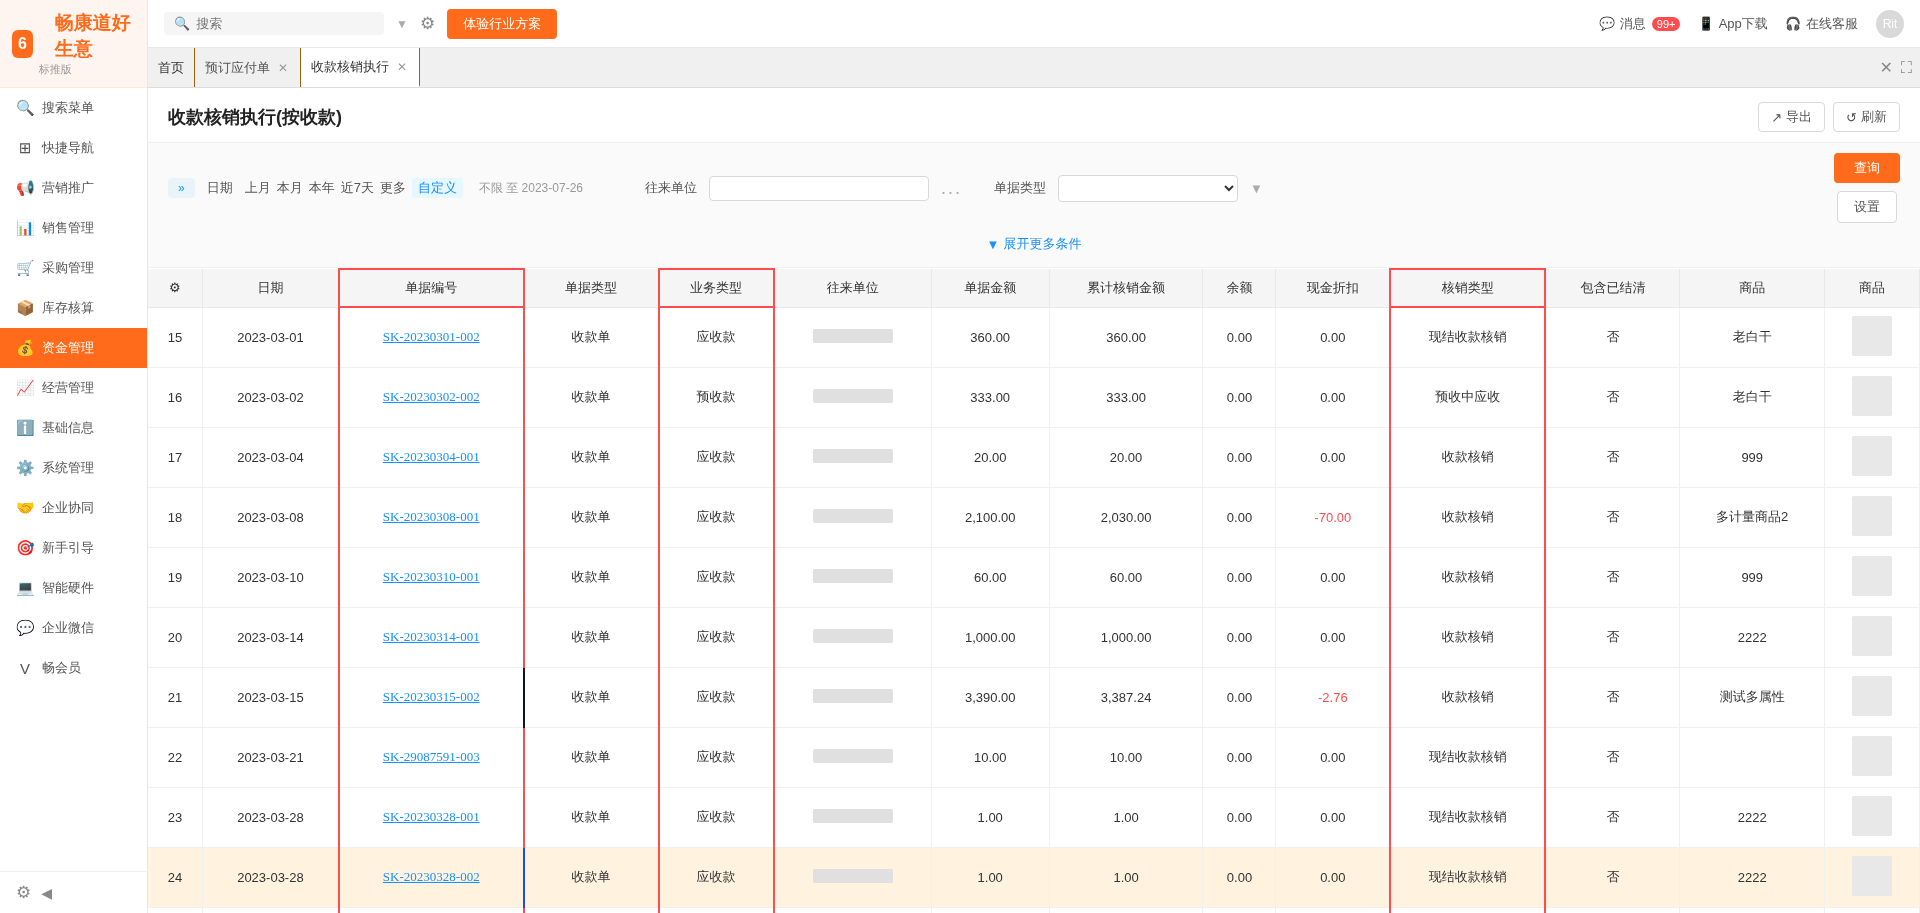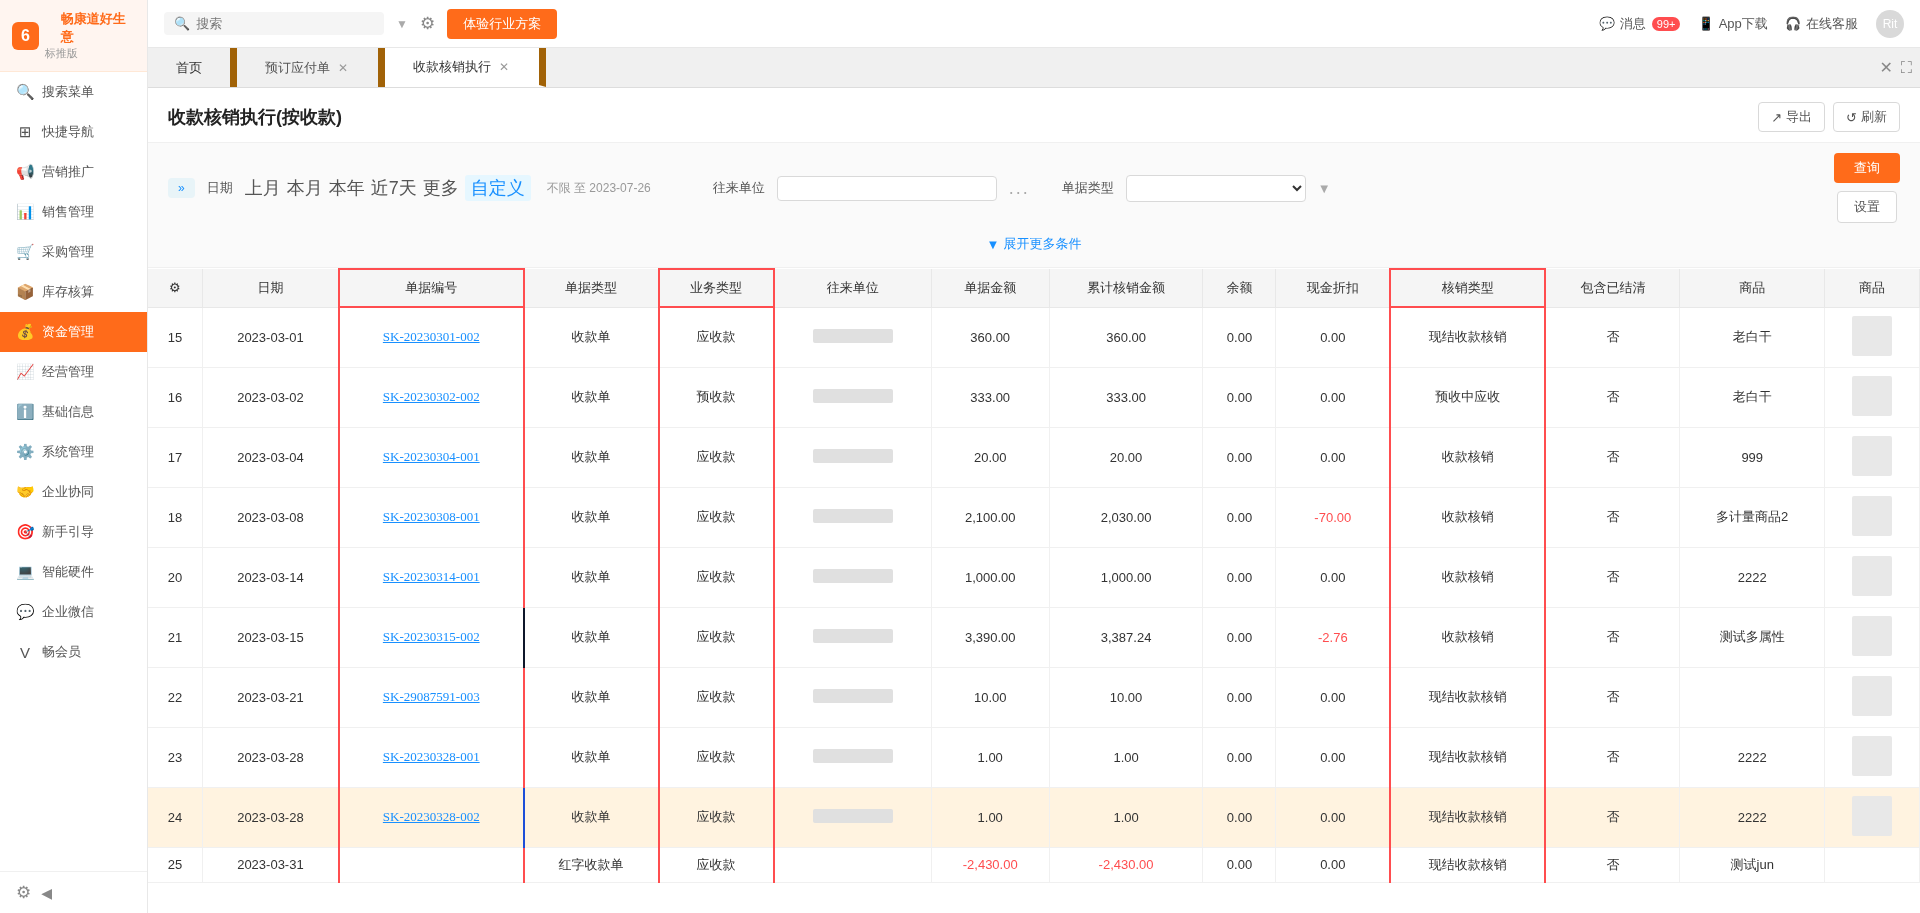--- a/index.html
+++ b/index.html
@@ -25,42 +25,42 @@
     .topbar-input { border: none; background: transparent; font-size: 13px; color: #999; outline: none; width: 140px; }
     .topbar-gear { font-size: 17px; color: #888; cursor: pointer; }
     .topbar-btn-solution { background: #ff6b1a; color: white; border: none; padding: 6px 16px; border-radius: 4px; font-size: 13px; cursor: pointer; }
     .topbar-right { margin-left: auto; display: flex; align-items: center; gap: 18px; color: #555; font-size: 13px; }
     .topbar-right-item { display: flex; align-items: center; gap: 4px; cursor: pointer; }
     .badge { background: #ff4d4f; color: white; border-radius: 10px; padding: 1px 5px; font-size: 11px; margin-left: 2px; }
     .user-avatar { width: 28px; height: 28px; background: #d9d9d9; border-radius: 50%; }
 
     
     .tabbar { height: 40px; background: #f0f0f0; display: flex; align-items: stretch; border-bottom: 1px solid #ddd; }
-    .tab { display: flex; align-items: center; padding: 0 28px; gap: 6px; font-size: 13px; color: #555; cursor: pointer; border-right: 7px solid #a16207; background: #f0f0f0; }
+    .tab { display: flex; align-items: center; padding: 0 10px; gap: 6px; font-size: 13px; color: #555; cursor: pointer; border-right: 1px solid #a16207; background: #f0f0f0; }
     .tab.active { background: #fff; color: #333; border-bottom: 2px solid #fff; }
     .tab-home { color: #333; font-weight: 500; }
     .tab-close { font-size: 12px; color: #999; cursor: pointer; padding: 2px; }
     .tabbar-actions { margin-left: auto; display: flex; align-items: center; padding: 0 8px; gap: 8px; }
     .tabbar-action-icon { font-size: 16px; color: #888; cursor: pointer; }
 
     
     .content { flex: 1; background: #fff; overflow: hidden; display: flex; flex-direction: column; }
     .content-header { padding: 14px 20px 10px; display: flex; align-items: center; justify-content: space-between; border-bottom: 1px solid #f0f0f0; }
     .content-title { font-size: 18px; font-weight: bold; color: #222; }
     .content-header-actions { display: flex; gap: 8px; }
     .btn-export { display: flex; align-items: center; gap: 4px; border: 1px solid #d9d9d9; background: #fff; padding: 5px 12px; border-radius: 4px; font-size: 13px; cursor: pointer; color: #555; }
     .btn-refresh { display: flex; align-items: center; gap: 4px; border: 1px solid #d9d9d9; background: #fff; padding: 5px 12px; border-radius: 4px; font-size: 13px; cursor: pointer; color: #555; }
 
     
     .filter-bar { padding: 10px 20px; background: #fafafa; border-bottom: 1px solid #f0f0f0; display: flex; flex-direction: column; gap: 8px; }
     .filter-row { display: flex; align-items: center; gap: 12px; flex-wrap: wrap; }
     .filter-expand-btn { background: #e8f4f8; border: none; padding: 3px 10px; border-radius: 4px; font-size: 12px; color: #1890ff; cursor: pointer; display: flex; align-items: center; gap: 3px; }
     .filter-label { font-size: 13px; color: #555; }
     .filter-date-links { display: flex; gap: 6px; align-items: center; }
-    .filter-date-link { font-size: 18px; color: #555; cursor: pointer; }
+    .filter-date-link { font-size: 13px; color: #555; cursor: pointer; }
     .filter-date-link.custom { background: #e6f7ff; color: #1890ff; padding: 1px 6px; border-radius: 3px; }
     .filter-date-range { font-size: 12px; color: #999; }
     .filter-input { border: 1px solid #d9d9d9; padding: 4px 10px; border-radius: 4px; font-size: 13px; color: #333; width: 200px; }
     .filter-dots { font-size: 18px; color: #aaa; letter-spacing: 2px; }
     .filter-select { border: 1px solid #d9d9d9; padding: 4px 10px; border-radius: 4px; font-size: 13px; color: #333; background: #fff; width: 180px; }
     .btn-query { background: #ff6b1a; color: white; border: none; padding: 6px 20px; border-radius: 4px; font-size: 13px; cursor: pointer; }
     .btn-setting { background: #fff; border: 1px solid #d9d9d9; color: #555; padding: 6px 16px; border-radius: 4px; font-size: 13px; cursor: pointer; margin-top: 4px; }
     .filter-expand-more { display: flex; align-items: center; justify-content: center; padding: 4px 0; }
     .btn-expand-conditions { background: none; border: none; color: #1890ff; font-size: 13px; cursor: pointer; display: flex; align-items: center; gap: 4px; }
 
@@ -78,21 +78,21 @@
     .gear-bottom { font-size: 17px; }
     .arrow-icon { font-size: 14px; }
   </style>
 </head>
 <body>
 
 <div class="sidebar">
   <div class="sidebar-logo">
     <div class="sidebar-logo-icon">6</div>
     <div>
-      <div style="font-size:13px;font-weight:bold;color:#ff6b1a;margin-left:16px;">畅康道好生意</div>
+      <div style="font-size:19px;font-weight:bold;color:#ff6b1a;margin-left:16px;">畅康道好生意</div>
       <div style="font-size:11px;color:#999;">标推版</div>
     </div>
   </div>
   <div class="sidebar-menu" id="sidebar-menu">
       <div class="sidebar-item">
         <span class="sidebar-item-icon">🔍</span>
         <span>搜索菜单</span>
       </div>
       <div class="sidebar-item">
         <span class="sidebar-item-icon">⊞</span>
@@ -338,20 +338,36 @@
       <td class="">2,100.00</td>
       <td class="">2,030.00</td>
       <td>0.00</td>
       <td class="red-text">-70.00</td>
       <td style="border-left:2px solid #ff4d4f;border-right:2px solid #ff4d4f;">收款核销</td>
       <td>否</td>
       <td>多计量商品2</td>
       <td><span style="display:inline-block;width:40px;height:40px;background:#e8e8e8;border-radius:2px;"></span></td>
     </tr>
             <tr>
+      <td>19</td>
+      <td>2023-03-10</td>
+      <td style="border-left:2px solid #ff4d4f;border-right:2px solid #ff4d4f;"><a class="link-cell">SK-20230310-001</a></td>
+      <td>收款单</td>
+      <td style="border-left:2px solid #ff4d4f;border-right:2px solid #ff4d4f;">应收款</td>
+      <td><span style="display:inline-block;width:80px;height:14px;background:#e0e0e0;border-radius:2px;"></span></td>
+      <td class="">60.00</td>
+      <td class="">60.00</td>
+      <td>0.00</td>
+      <td class="">0.00</td>
+      <td style="border-left:2px solid #ff4d4f;border-right:2px solid #ff4d4f;">收款核销</td>
+      <td>否</td>
+      <td>999</td>
+      <td><span style="display:inline-block;width:40px;height:40px;background:#e8e8e8;border-radius:2px;"></span></td>
+    </tr>
+            <tr>
       <td>20</td>
       <td>2023-03-14</td>
       <td style="border-left:2px solid #ff4d4f;border-right:2px solid #ff4d4f;"><a class="link-cell">SK-20230314-001</a></td>
       <td>收款单</td>
       <td style="border-left:2px solid #ff4d4f;border-right:2px solid #ff4d4f;">应收款</td>
       <td><span style="display:inline-block;width:80px;height:14px;background:#e0e0e0;border-radius:2px;"></span></td>
       <td class="">1,000.00</td>
       <td class="">1,000.00</td>
       <td>0.00</td>
       <td class="">0.00</td>

